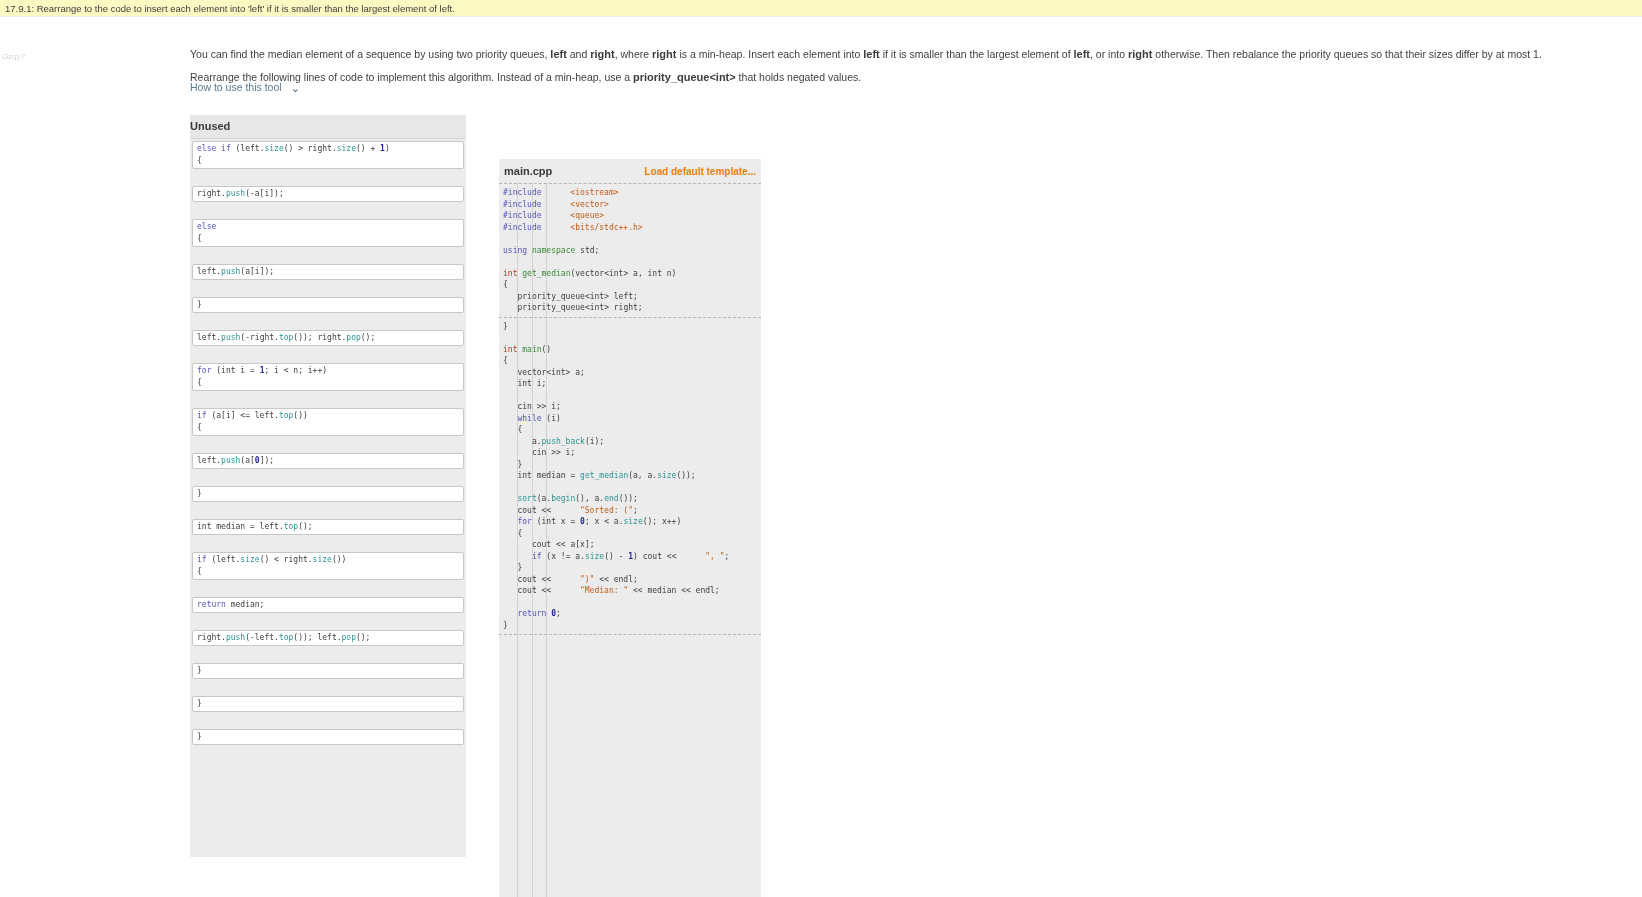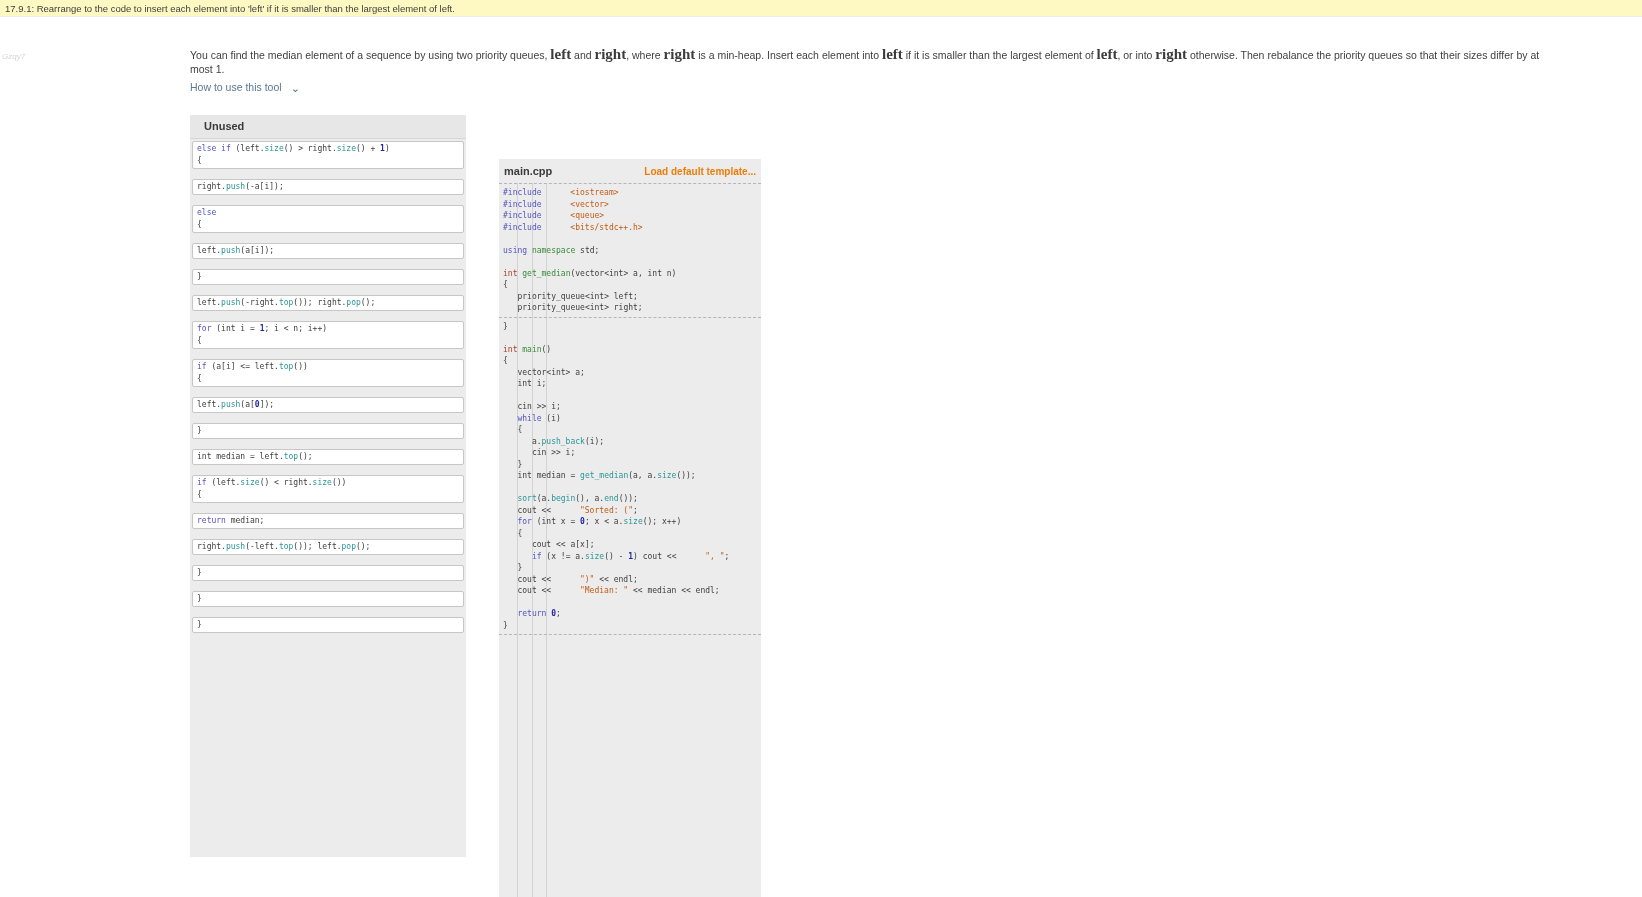--- a/index.html
+++ b/index.html
@@ -10,35 +10,35 @@
   .titlebar{position:absolute;left:0;top:0;width:1642px;height:17px;background:#fef9c3;
             border-bottom:1px solid #eeeeee;font-size:9.5px;line-height:17px;color:#3d3d3d;
             padding-left:5px;box-sizing:border-box;}
 
   .watermark{position:absolute;left:2px;top:52px;font-size:8px;font-style:italic;color:#d4d4d4;}
 
   
   .para{position:absolute;left:190px;width:1370px;font-size:10.5px;line-height:14px;color:#3f3f3f;}
   .p1{top:47px;}
   .p2{top:70px;}
-  .inline-code{font-family:Liberation Serif, serif;font-size:15px;font-weight:600;color:#3c3c3c;margin-top:8px;}
+  .inline-code{font-family:Liberation Sans, sans-serif;font-size:11px;font-weight:600;color:#3c3c3c;margin-top:8px;}
 
   .help-toggle{position:absolute;left:190px;top:81px;font-size:10.5px;color:#5a7a92;cursor:pointer;}
   .chevron{display:inline-block;margin-left:9px;font-size:11px;color:#48708e;transform:translateY(1px);}
 
   
   .panel{position:absolute;top:115px;height:742px;background:#ececec;box-sizing:border-box;}
   .unused-panel{left:190px;width:276px;}
   .editor-panel{left:499px;width:262px;display:flex;flex-direction:column;margin-top:44px;}
 
   .unused-header{height:23px;line-height:23px;background:#e7e7e7;border-bottom:1px solid #d6d6d6;
-                 font-size:11px;font-weight:bold;color:#3a3a3a;padding-left:14px;}
+                 font-size:11px;font-weight:bold;color:#3a3a3a;}
 
   .blocks{padding:2px;}
-  .code-block{background:#fff;border:1px solid #c7c7c7;border-radius:2px;margin-bottom:10px;
+  .code-block{background:#fff;border:1px solid #c7c7c7;border-radius:2px;margin-bottom:17px;
               padding:1px 4px;cursor:grab;}
   .block-line{height:12px;line-height:12px;font-family:"DejaVu Sans Mono", monospace;
               font-size:8px;white-space:pre;color:#3d3d3d;}
 
   .editor-header{height:24px;display:flex;align-items:center;justify-content:space-between;
                  padding:0 5px;}
   .editor-title{font-size:11px;font-weight:bold;color:#3a3a3a;}
   .load-template{font-size:10px;font-weight:bold;color:#ee7d08;cursor:pointer;}
 
   .code-area{position:relative;flex:1;font-family:"DejaVu Sans Mono", monospace;font-size:8px;}
@@ -61,20 +61,21 @@
 
 <div id="page">
 
   <div class="titlebar">
     <span>17.9.1: Rearrange to the code to insert each element into 'left' if it is smaller than the largest element of left.</span>
   </div>
 
   <div class="watermark">Gzqy7</div>
 
   <div class="para p1"><span>You can find the median element of a sequence by using two priority queues, </span><span class="inline-code">left</span><span> and </span><span class="inline-code">right</span><span>, where </span><span class="inline-code">right</span><span> is a min-heap. Insert each element into </span><span class="inline-code">left</span><span> if it is smaller than the largest element of </span><span class="inline-code">left</span><span>, or into </span><span class="inline-code">right</span><span> otherwise. Then rebalance the priority queues so that their sizes differ by at most 1.</span></div>
+  <div class="para p2"><span>Rearrange the following lines of code to implement this algorithm. Instead of a min-heap, use a </span><span class="inline-code">priority_queue&lt;int&gt;</span><span> that holds negated values.</span></div>
 
   <div class="help-toggle">
     <span>How to use this tool</span><span class="chevron">⌄</span>
   </div>
 
   <div class="panel unused-panel">
     <div class="unused-header">Unused</div>
     <div class="blocks" id="unused-blocks">
         <div class="code-block">
           <div class="block-line"><span class="tk-kw">else</span> <span class="tk-kw">if</span> (left.<span class="tk-meth">size</span>() &gt; right.<span class="tk-meth">size</span>() + <span class="tk-num">1</span>)</div>

